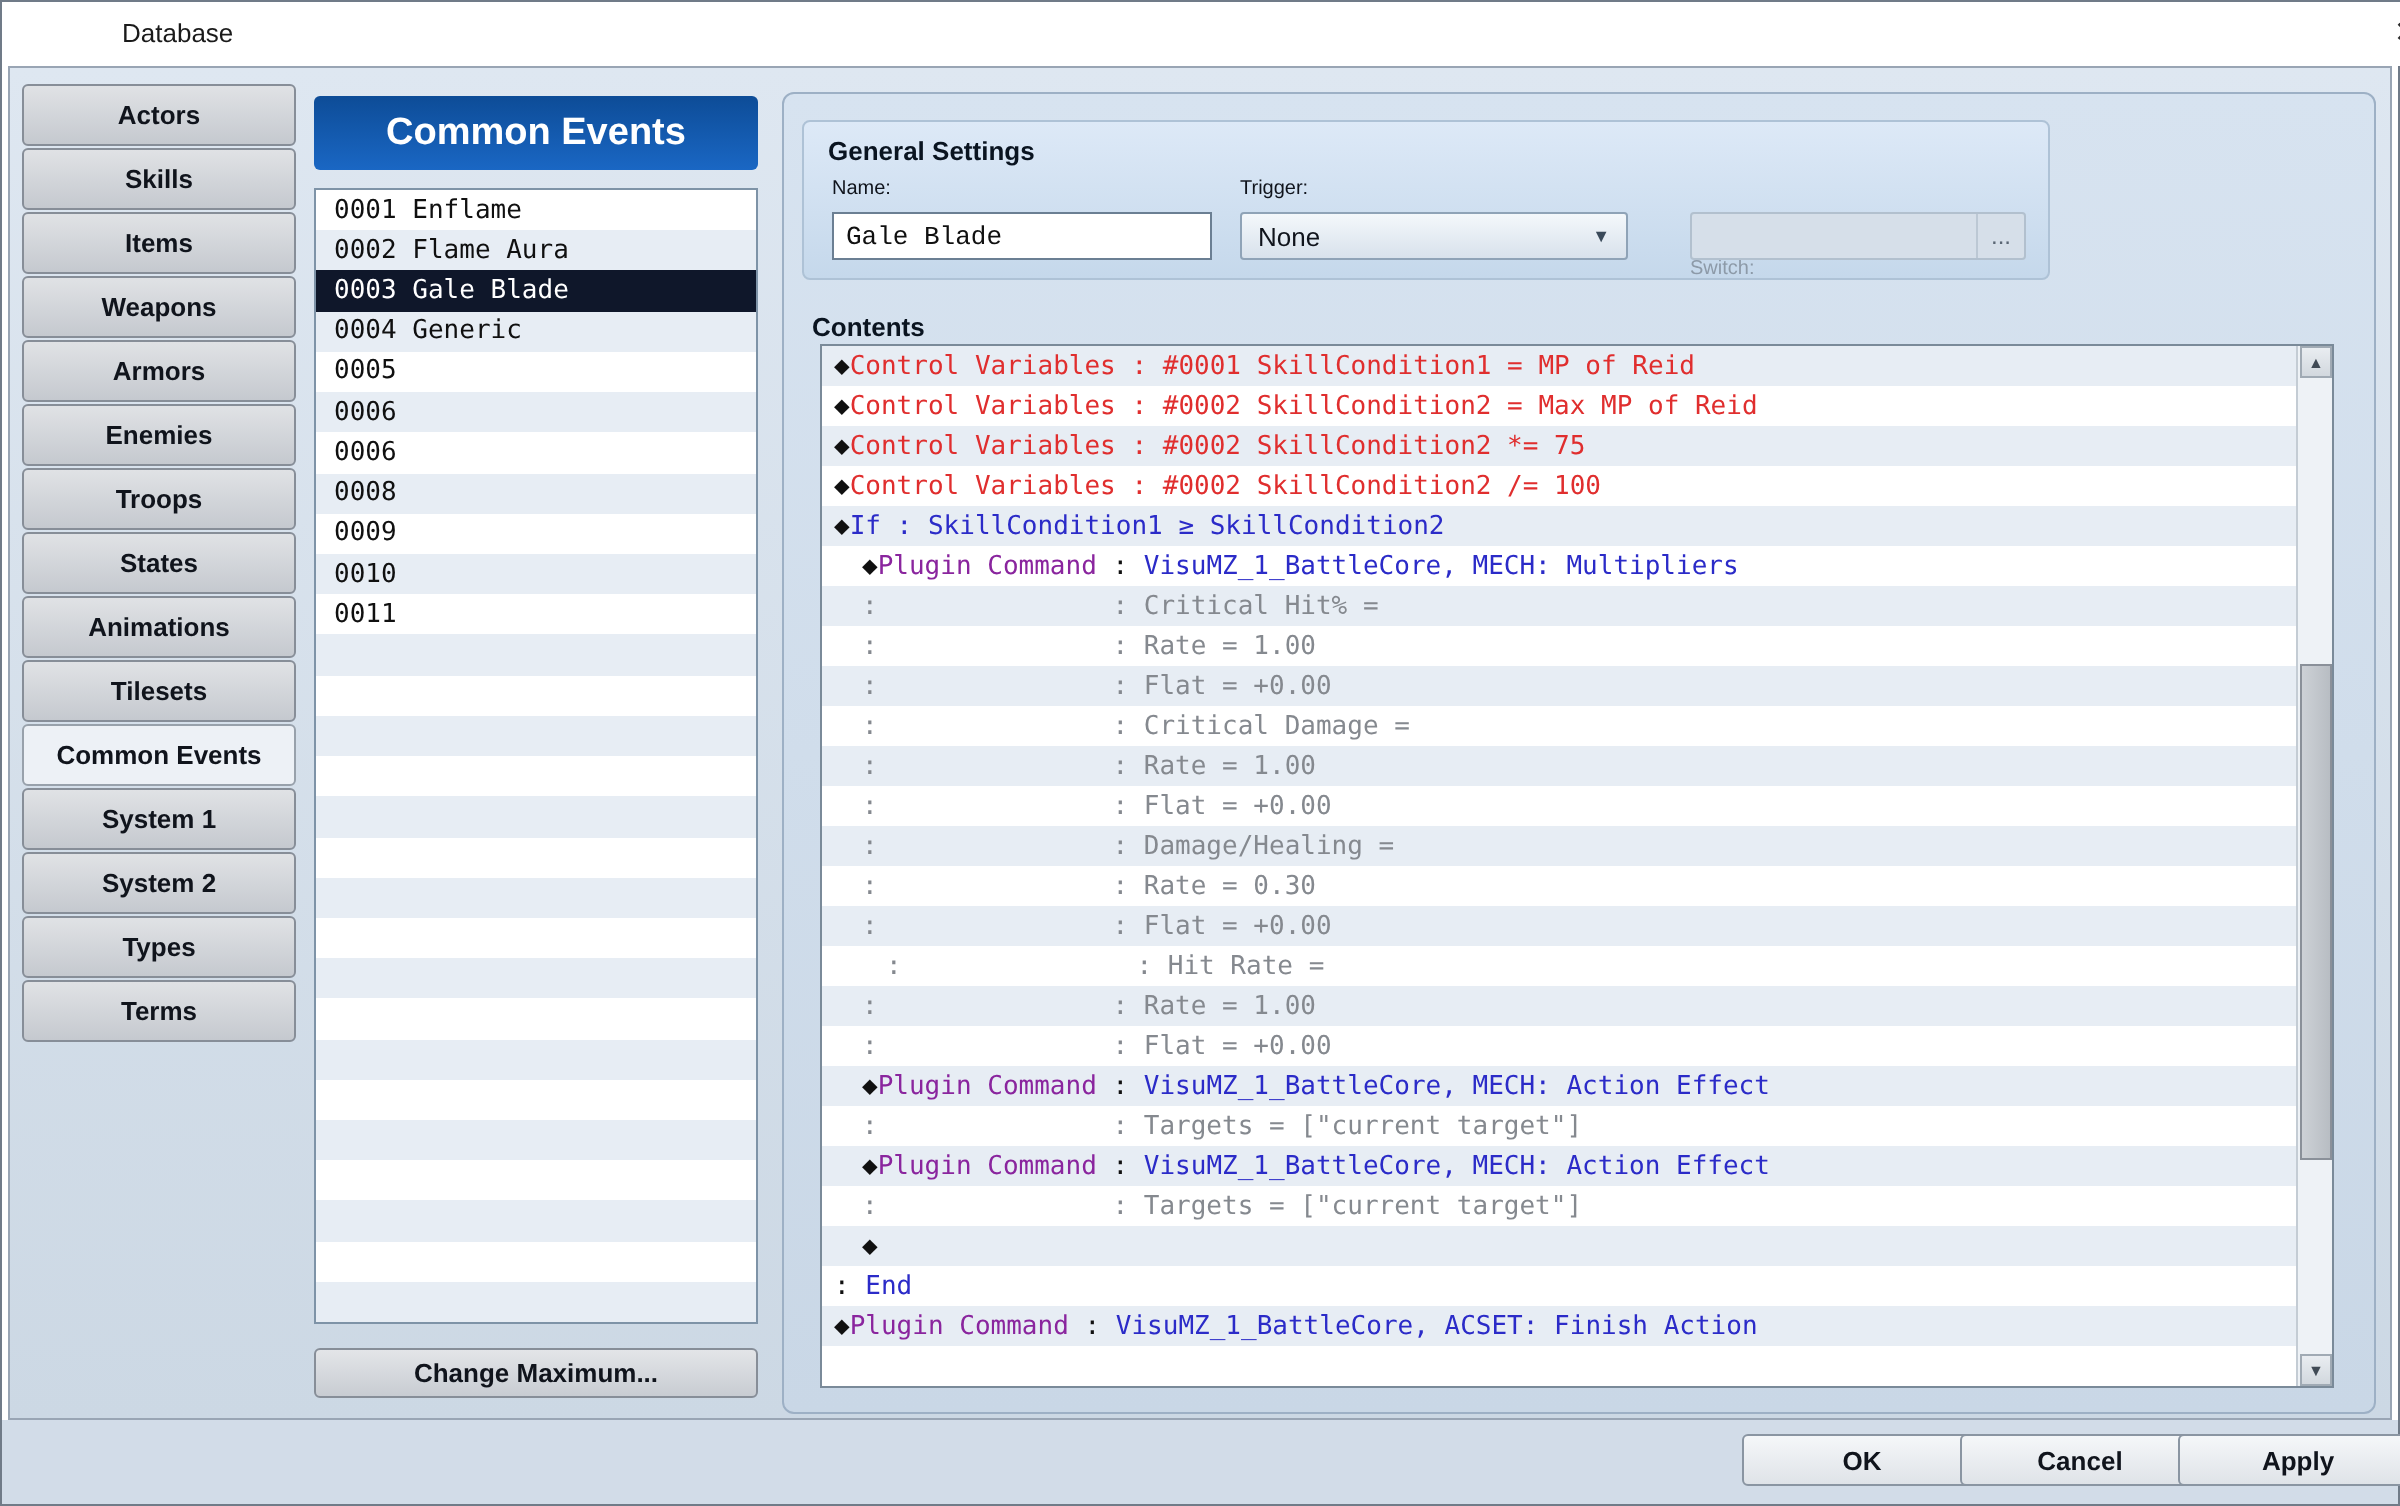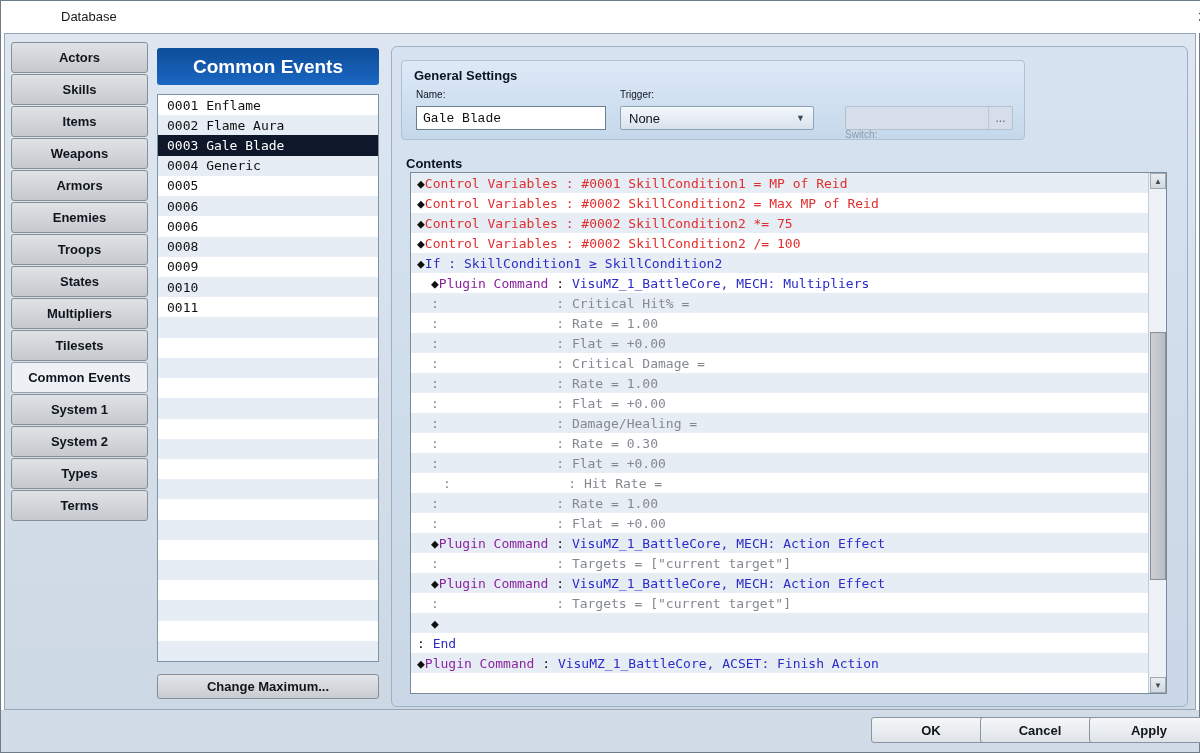--- a/index.html
+++ b/index.html
@@ -92,21 +92,21 @@
 <div class="frame">
   <div class="sidebar">
       <div class="stab">Actors</div>
       <div class="stab">Skills</div>
       <div class="stab">Items</div>
       <div class="stab">Weapons</div>
       <div class="stab">Armors</div>
       <div class="stab">Enemies</div>
       <div class="stab">Troops</div>
       <div class="stab">States</div>
-      <div class="stab">Multipliers</div>
+      <div class="stab">Animations</div>
       <div class="stab">Tilesets</div>
       <div class="stab sel">Common Events</div>
       <div class="stab">System 1</div>
       <div class="stab">System 2</div>
       <div class="stab">Types</div>
       <div class="stab">Terms</div>
     </div>
 
   <div class="midpanel">
     <div class="midheader">Common Events</div>

